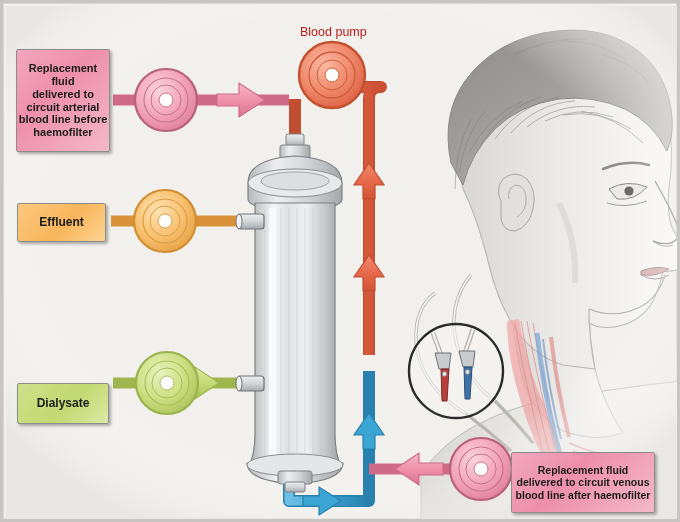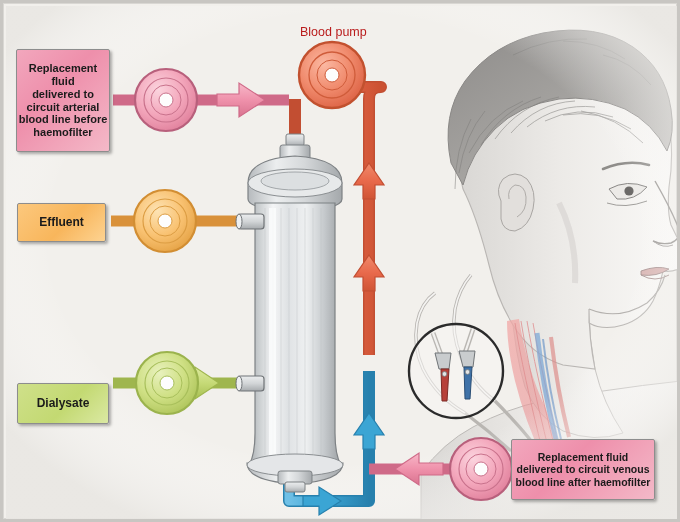--- a/index.html
+++ b/index.html
@@ -404,17 +404,17 @@
 circuit arterial
 blood line before
 haemofilter</div>
 
   <div class="plain-label" style="left:297px;top:22px;">Blood pump</div>
 
   <div class="lbl-box orange-box" style="left:14px;top:200px;width:89px;height:39px;">Effluent</div>
 
   <div class="lbl-box green-box" style="left:14px;top:360px;width:92px;height:41px;margin-top:20px;">Dialysate</div>
 
-  <div class="lbl-box pink-box small" style="left:508px;top:436px;width:144px;height:61px;text-align:center;">Replacement fluid
+  <div class="lbl-box pink-box small" style="left:508px;top:449px;width:144px;height:61px;text-align:center;">Replacement fluid
 delivered to circuit venous
 blood line after haemofilter</div>
 
 </div>
 
 </body></html>

